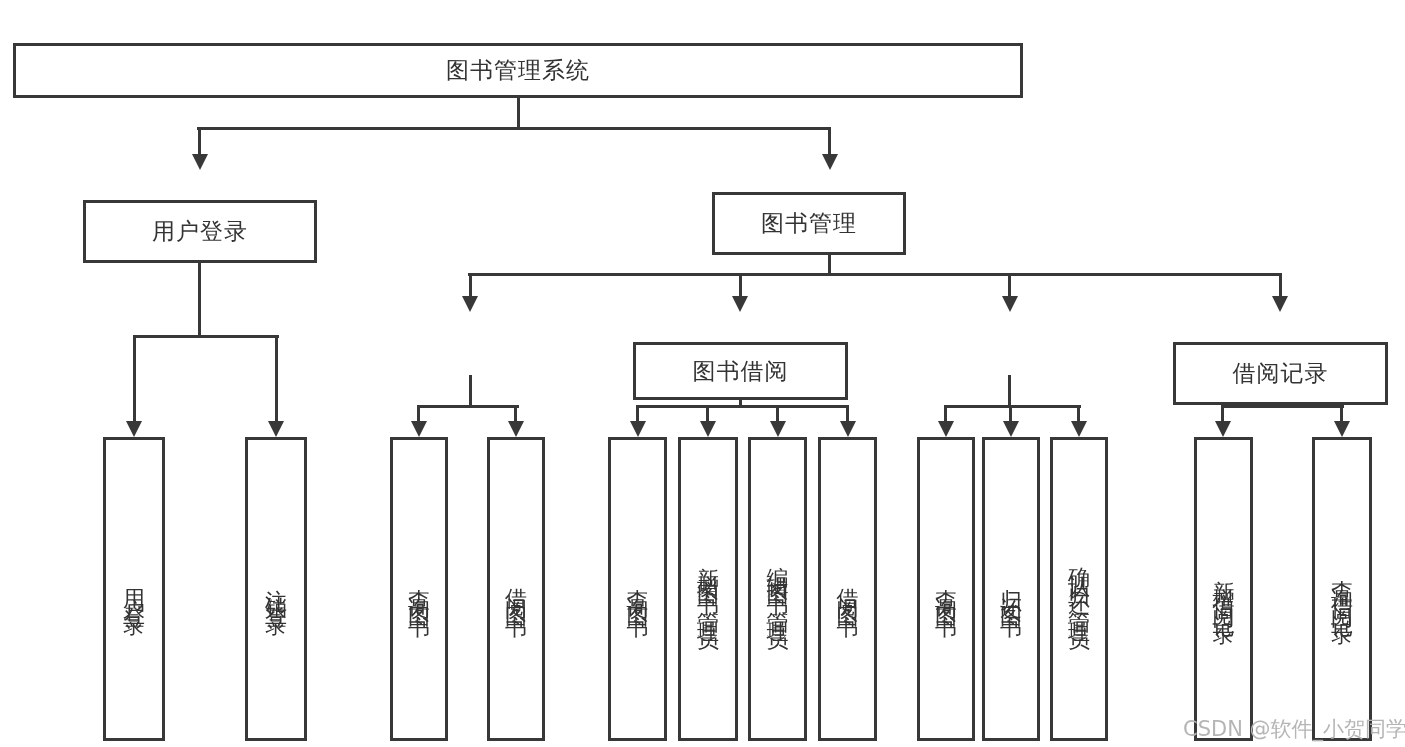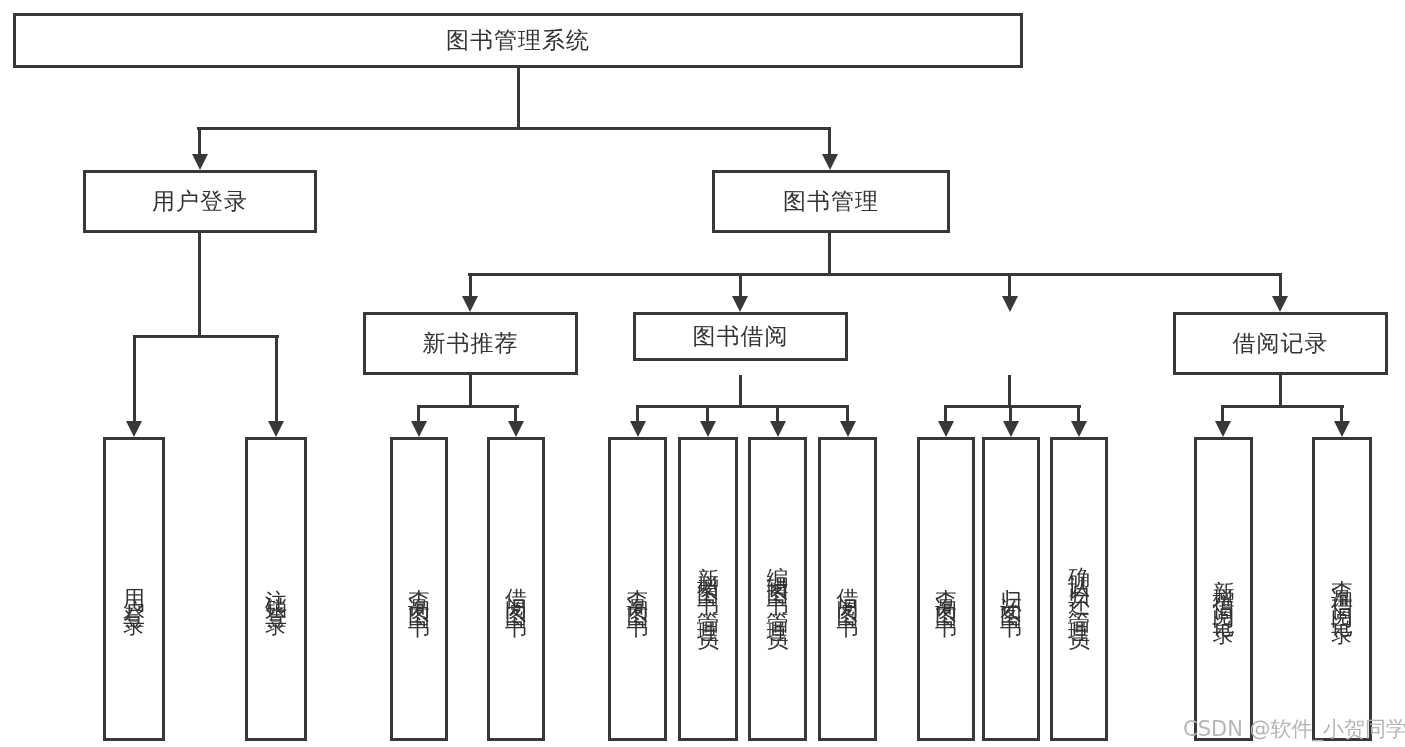--- a/index.html
+++ b/index.html
@@ -15,21 +15,21 @@
   .node {
     position: absolute;
     background: #ffffff;
     border: 3px solid #383838;
     color: #333333;
     display: flex;
     align-items: center;
     justify-content: center;
     z-index: 2;
   }
-  .node.h { font-size: 23px; letter-spacing: 1px; }
+  .node.h { font-size: 23px; letter-spacing: 1px; margin-top: 30px; }
   .node.v .vtext {
     writing-mode: vertical-rl;
     text-orientation: mixed;
     font-size: 22px;
     letter-spacing: 9px;
     line-height: 1;
     white-space: nowrap;
   }
   .line {
     position: absolute;
@@ -63,21 +63,21 @@
   <div class="node h" style="left:13px; top:13px; width:1010px; height:55px;">图书管理系统</div>
 
   <div class="line" style="left:517px; top:68px; width:3px; height:59px;"></div>
   <div class="line" style="left:197px; top:127px; width:634px; height:3px;"></div>
   <div class="line" style="left:198px; top:127px; width:3px; height:27px;"></div>
   <div class="arrow" style="left:192px; top:154px;"></div>
   <div class="line" style="left:828px; top:127px; width:3px; height:27px;"></div>
   <div class="arrow" style="left:822px; top:154px;"></div>
 
   <div class="node h" style="left:83px; top:170px; width:234px; height:63px;">用户登录</div>
-  <div class="node h" style="left:712px; top:170px; width:238px; height:63px;">图书管理</div>
+  <div class="node h" style="left:712px; top:162px; width:194px; height:63px;">图书管理</div>
 
   <div class="line" style="left:198px; top:233px; width:3px; height:102px;"></div>
   <div class="line" style="left:133px; top:335px; width:146px; height:3px;"></div>
   <div class="line" style="left:133px; top:335px; width:3px; height:86px;"></div>
   <div class="arrow" style="left:126px; top:421px;"></div>
   <div class="line" style="left:275px; top:335px; width:3px; height:86px;"></div>
   <div class="arrow" style="left:268px; top:421px;"></div>
 
   <div class="node v" style="left:103px; top:437px; width:62px; height:304px;">
     <span class="vtext">用户登录</span>
@@ -90,22 +90,21 @@
   <div class="line" style="left:468px; top:273px; width:814px; height:3px;"></div>
   <div class="line" style="left:469px; top:273px; width:3px; height:23px;"></div>
   <div class="arrow" style="left:462px; top:296px;"></div>
   <div class="line" style="left:739px; top:273px; width:3px; height:23px;"></div>
   <div class="arrow" style="left:732px; top:296px;"></div>
   <div class="line" style="left:1008px; top:273px; width:3px; height:23px;"></div>
   <div class="arrow" style="left:1002px; top:296px;"></div>
   <div class="line" style="left:1279px; top:273px; width:3px; height:23px;"></div>
   <div class="arrow" style="left:1272px; top:296px;"></div>
 
-  <div class="node h" style="left:363px; top:312px; width:215px; height:63px;">新书推荐</div>
-  <div class="node h" style="left:633px; top:312px; width:215px; height:49px;">图书借阅</div>
+  <div class="node h" style="left:633px; top:312px; width:215px; height:58px;">图书借阅</div>
   <div class="node h" style="left:1173px; top:312px; width:215px; height:63px;">借阅记录</div>
 
   <div class="line" style="left:469px; top:375px; width:3px; height:30px;"></div>
   <div class="line" style="left:418px; top:405px; width:101px; height:3px;"></div>
   <div class="line" style="left:417px; top:405px; width:3px; height:16px;"></div>
   <div class="arrow" style="left:411px; top:421px;"></div>
   <div class="line" style="left:514px; top:405px; width:3px; height:16px;"></div>
   <div class="arrow" style="left:508px; top:421px;"></div>
 
   <div class="node v" style="left:390px; top:437px; width:58px; height:304px;">

